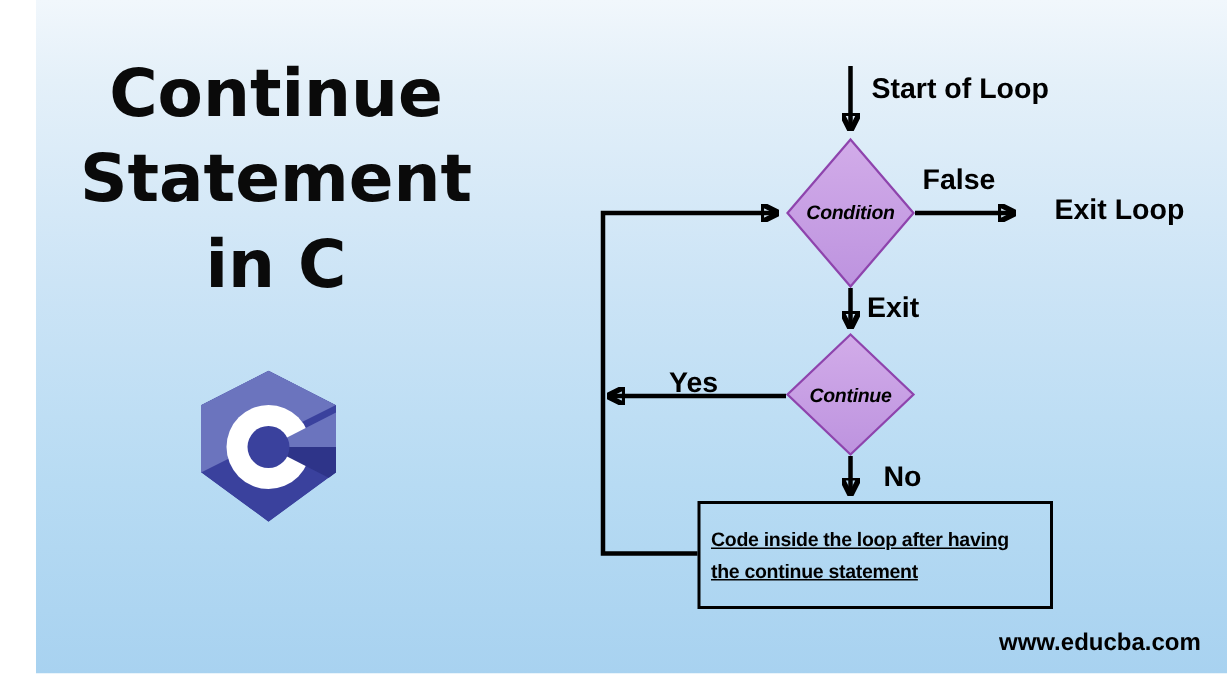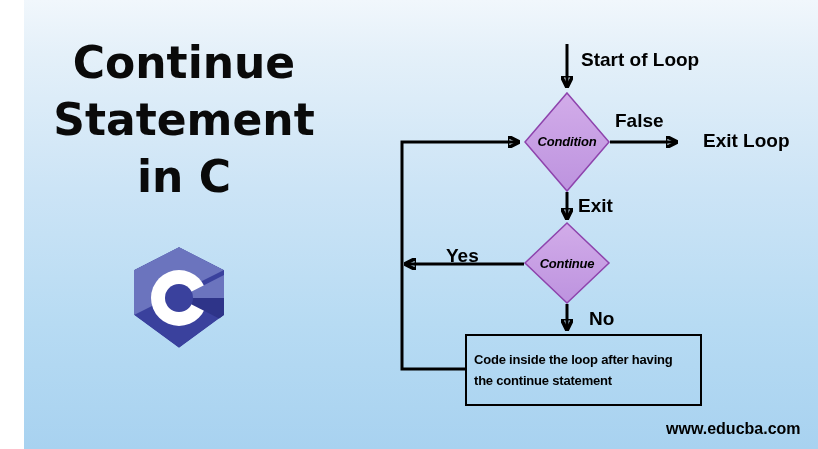--- a/index.html
+++ b/index.html
@@ -34,21 +34,21 @@
   .node-label{
     position:absolute;width:84px;text-align:center;color:#000;
     font-weight:700;font-size:13px;letter-spacing:-0.2px;white-space:nowrap;font-style:italic;
   }
   .lbl-condition{left:501px;top:134px;}
   .lbl-continue{left:501px;top:256px;}
   .process-box{
     position:absolute;left:441px;top:334px;width:237px;height:72px;
     border:2px solid #000;box-sizing:border-box;
     display:flex;align-items:center;
-    padding-left:7px;padding-right:4px;
+    padding-left:7px;padding-right:4px;text-decoration:underline;
   }
   .process-text{
     color:#000;font-weight:700;font-size:13px;line-height:21px;
     letter-spacing:-0.2px;white-space:pre-line;
   }
   .watermark{
     position:absolute;left:642px;top:420px;
     color:#000;font-weight:700;font-size:16px;white-space:nowrap;
   }
 </style>

